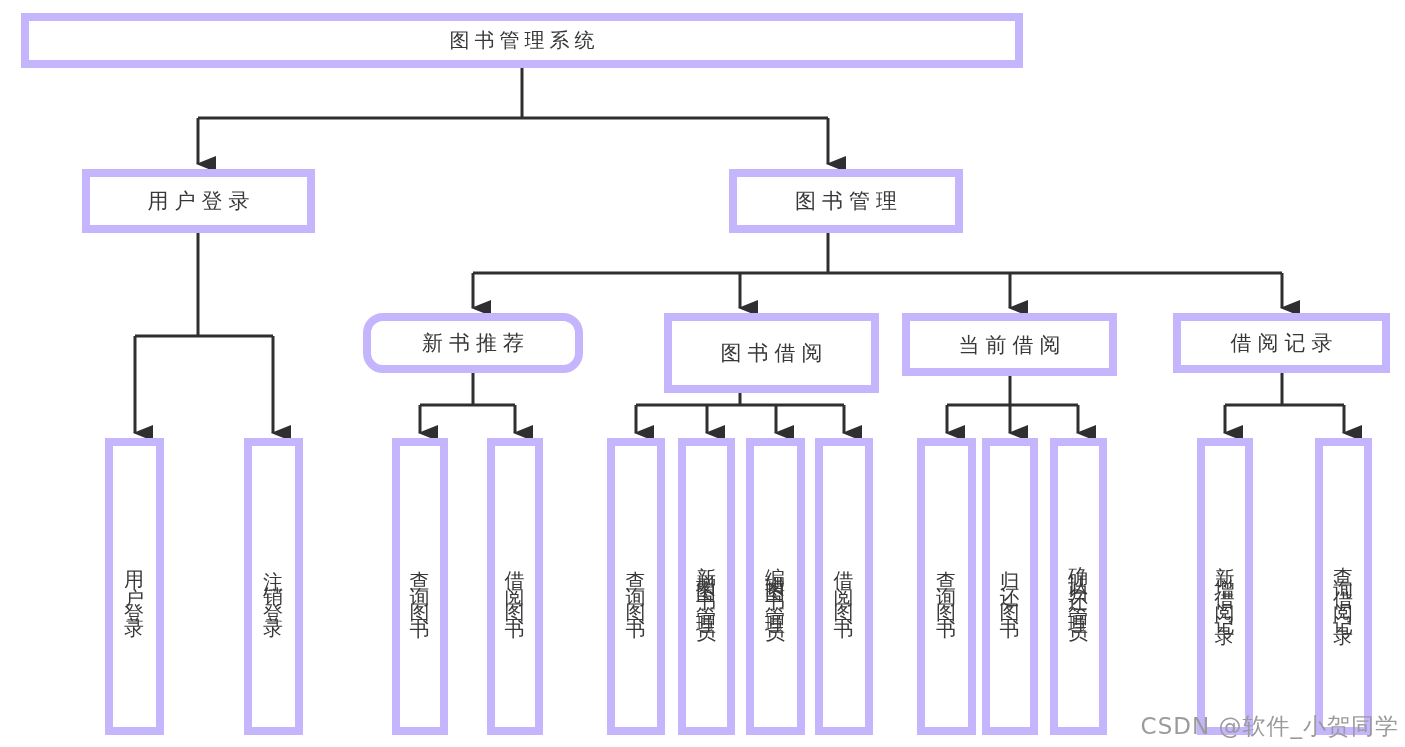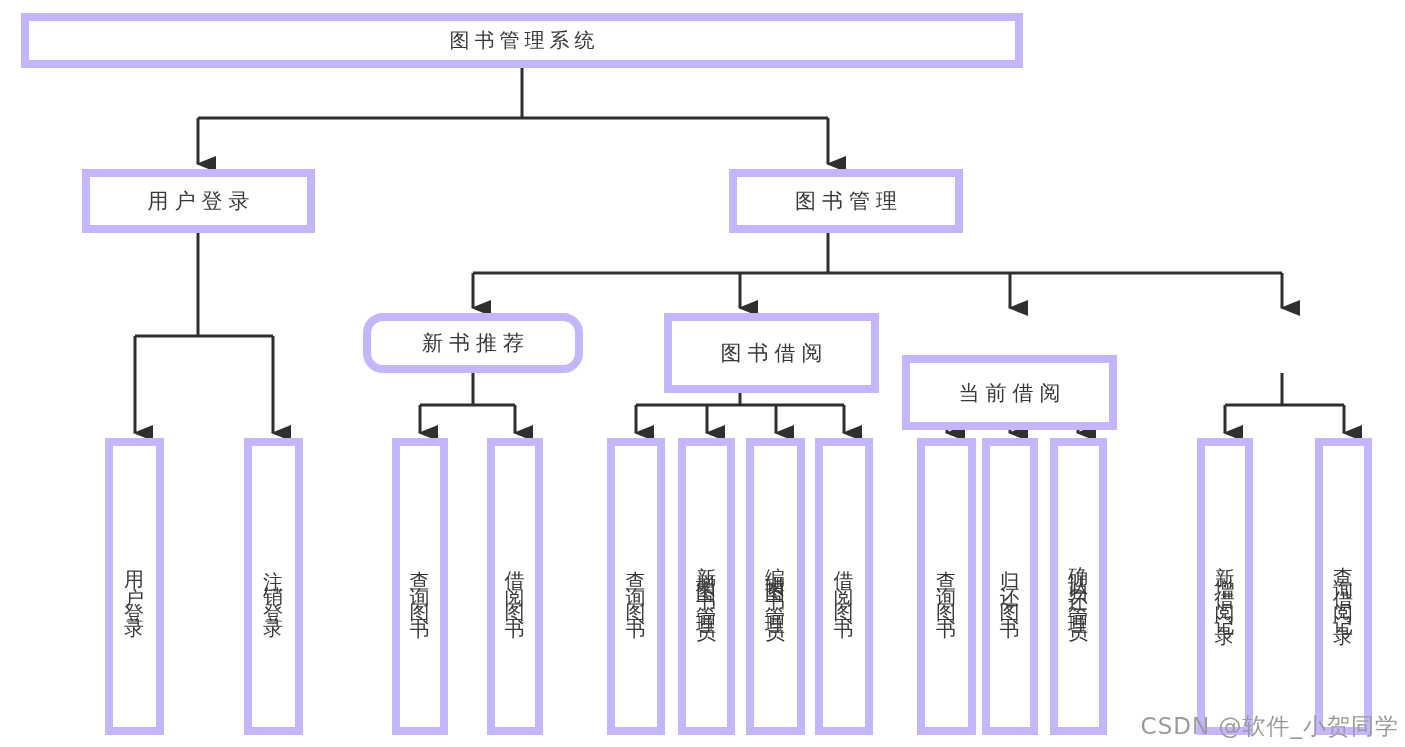--- a/index.html
+++ b/index.html
@@ -105,22 +105,25 @@
   <div class="box" style="left:711px;top:169px;width:234px;height:64px;margin-left:18px;">
     <span class="h-label">图书管理</span>
   </div>
 
   <div class="box" style="left:363px;top:313px;width:220px;height:60px;border-radius:20px;">
     <span class="h-label">新书推荐</span>
   </div>
   <div class="box" style="left:632px;top:313px;width:215px;height:80px;margin-left:32px;">
     <span class="h-label">图书借阅</span>
   </div>
-  <div class="box" style="left:902px;top:313px;width:215px;height:75px;margin-top:42px;">
+  <div class="box" style="left:902px;top:313px;width:215px;height:63px;">
     <span class="h-label">当前借阅</span>
+  </div>
+  <div class="box" style="left:1173px;top:313px;width:217px;height:60px;">
+    <span class="h-label">借阅记录</span>
   </div>
 
   <div class="box" style="left:105px;top:438px;width:59px;height:297px;">
     <span class="vbox v4">用户登录</span>
   </div>
   <div class="box" style="left:244px;top:438px;width:59px;height:297px;">
     <span class="vbox v4">注销登录</span>
   </div>
 
   <div class="box" style="left:392px;top:438px;width:56px;height:297px;">

